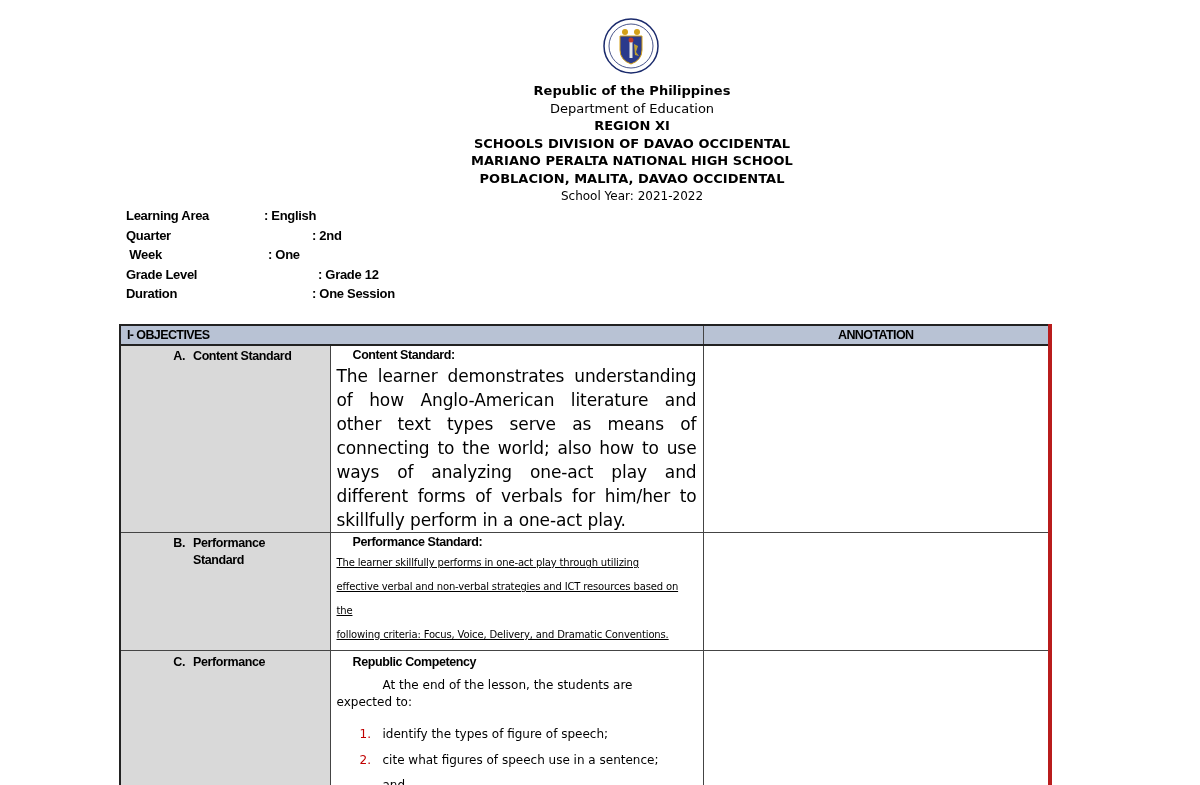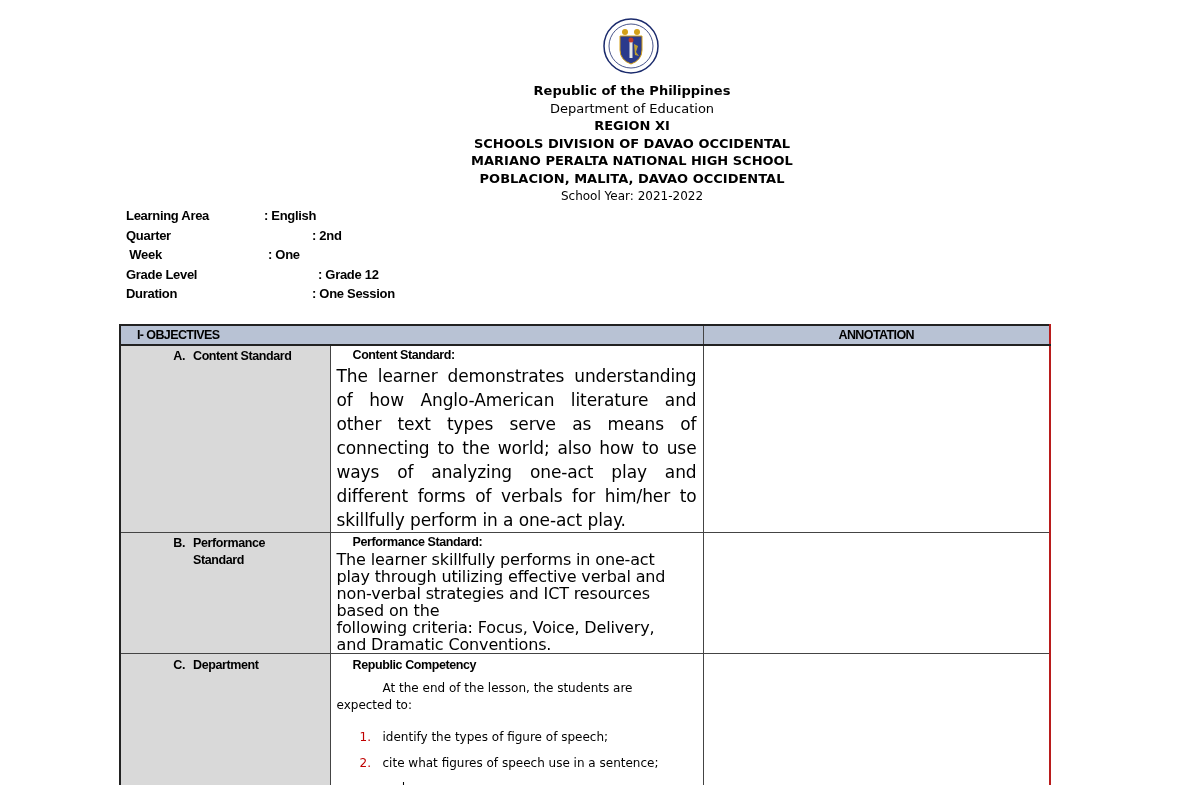--- a/index.html
+++ b/index.html
@@ -44,30 +44,30 @@
   }
   .lbl-inner { display: flex; padding-top: 2px; line-height: 17px; }
   .lbl-inner .letter { width: 24px; text-align: right; margin-left: 40px; margin-right: 8px; flex: none; }
   td.content { padding: 1px 6px 0 6px !important; }
   .c-title {
     font-family: "Liberation Sans", sans-serif; font-weight: bold; font-size: 12.5px; letter-spacing: -0.4px;
     line-height: 17px;
     margin-left: 16px;
   }
   .justify { text-align: justify; line-height: 24px; font-size: 17px; letter-spacing: -0.1px; }
-  .plain { line-height: 17px; font-size: 16px; letter-spacing: -0.15px; }
+  .plain { line-height: 24px; font-size: 10px; letter-spacing: -0.15px; text-decoration: underline; }
   .obj-list { margin: 0; padding: 0; list-style: none; }
   .obj-list li { position: relative; padding-left: 46px; line-height: 16.5px; margin-bottom: 9px; font-size: 12px; }
   .obj-list li .num { position: absolute; left: 23px; color: #c00000; }
   .intro { text-indent: 46px; line-height: 16.5px; font-size: 12px; margin-top: 6px; }
   tr.rowA td { height: 102px; }
   tr.rowB td { height: 116px; }
   tr.rowC td { height: 156px; border-bottom: 2px solid #222; }
   table.obj td:first-child { border-left: 2px solid #222; }
-  table.obj td:last-child { border-right: 2px solid #b91c1c; }
+  table.obj td:last-child { border-right: 4px solid #b91c1c; }
 </style>
 </head>
 <body>
 
 <div class="logo">
   <svg width="56" height="56" viewBox="0 0 56 56">
     <circle cx="28" cy="28" r="27" fill="#fff" stroke="#1a2a6c" stroke-width="1.5"></circle>
     <circle cx="28" cy="28" r="22" fill="none" stroke="#1a2a6c" stroke-width="0.8"></circle>
     <path d="M17 18 L39 18 L39 32 Q39 42 28 46 Q17 42 17 32 Z" fill="#2a3a8c" stroke="#d4a017" stroke-width="1"></path>
     <circle cx="22" cy="14" r="3" fill="#d4a017"></circle>
@@ -112,21 +112,21 @@
 </div>
 
 <table class="obj">
   <colgroup>
     <col style="width:210px">
     <col style="width:373px">
     <col style="width:347px">
   </colgroup>
   <tbody>
       <tr class="hdr">
-    <td colspan="2" style="padding-left:16px">I- OBJECTIVES</td>
+    <td colspan="2" style="padding-left:6px">I- OBJECTIVES</td>
     <td style="text-align:center; padding-left:0">ANNOTATION</td>
   </tr>
 
   <tr class="rowA">
     <td class="lbl">
       <div class="lbl-inner">
         <span class="letter">A.</span>
         <span>Content Standard</span>
       </div>
     </td>
@@ -149,21 +149,21 @@
       <div class="plain" style="width:345px">The learner skillfully performs in one-act play through utilizing effective verbal and non-verbal strategies and ICT resources based on the</div>
       <div class="plain" style="width:345px">following criteria: Focus, Voice, Delivery, and Dramatic Conventions.</div>
     </td>
     <td></td>
   </tr>
 
   <tr class="rowC">
     <td class="lbl">
       <div class="lbl-inner" style="padding-top:3px">
         <span class="letter">C.</span>
-        <span>Department</span>
+        <span>Performance</span>
       </div>
     </td>
     <td class="content" style="padding-top:3px !important">
       <div class="c-title">Republic Competency</div>
       <div class="intro" style="width:320px">At the end of the lesson, the students are expected to:</div>
       <ul class="obj-list" style="margin-top:16px">
         <li>
           <span class="num">1.</span>
           <span>identify the types of figure of speech;</span>
         </li>

